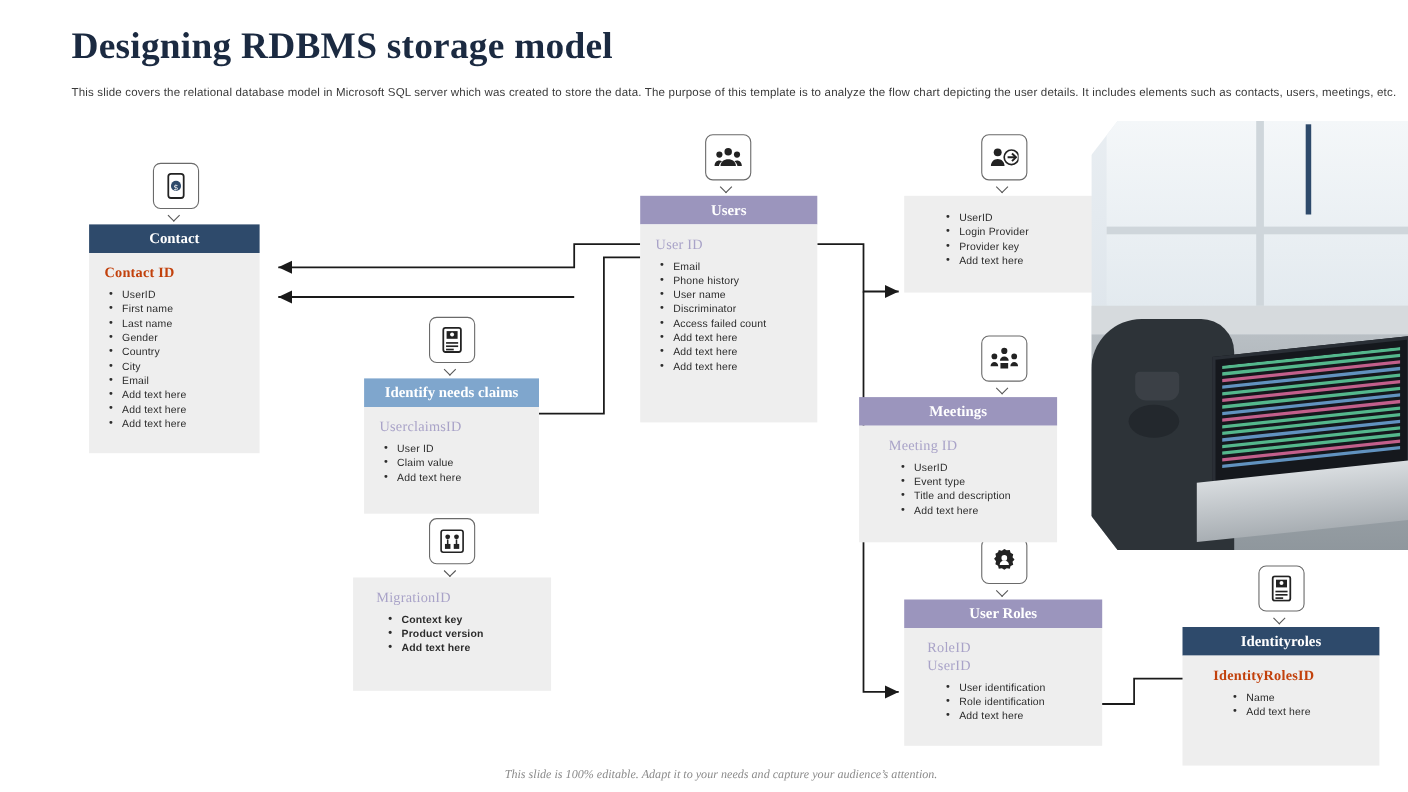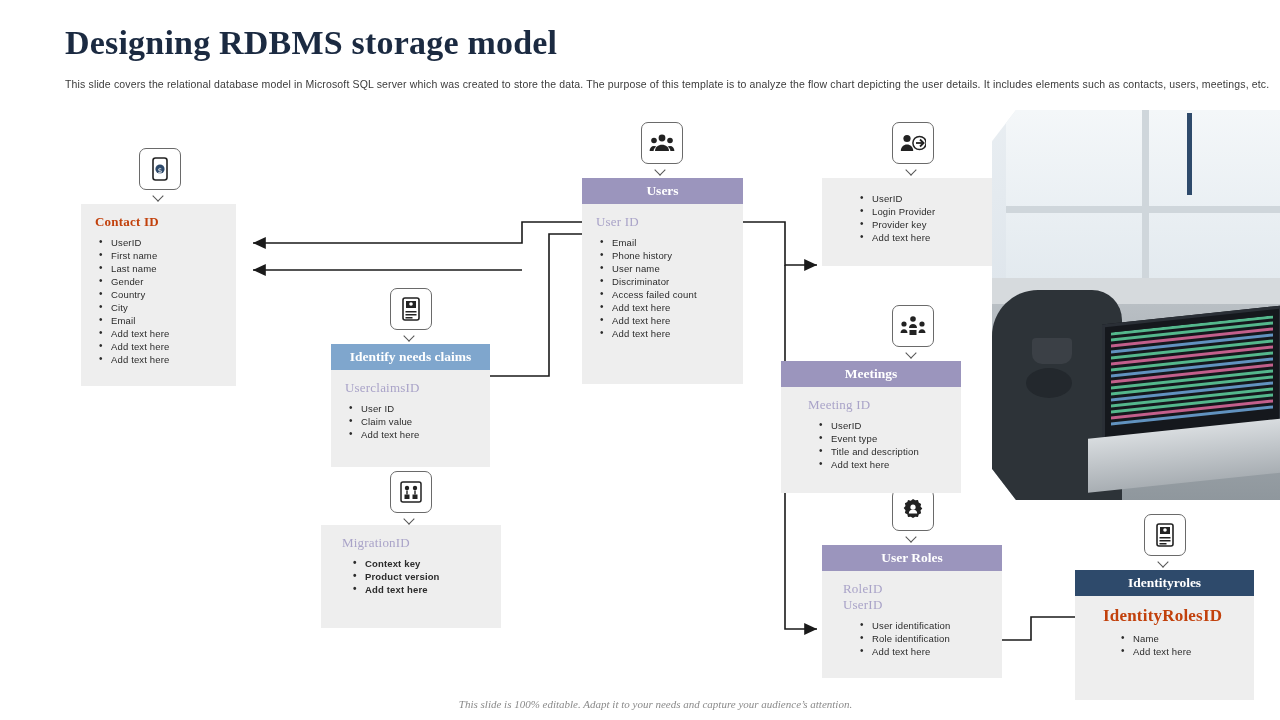--- a/index.html
+++ b/index.html
@@ -164,20 +164,21 @@
         <rect x="5" y="4" width="10" height="7" fill="#222"></rect>
         <circle cx="10" cy="7" r="1.8" fill="#fff"></circle>
         <rect x="4.5" y="14" width="11" height="1.5" fill="#222"></rect>
         <rect x="4.5" y="17" width="11" height="1.5" fill="#222"></rect>
         <rect x="4.5" y="20" width="7" height="1.5" fill="#222"></rect>
       </svg>
   </div>
   <div class="chev" style="left:1127px;top:558px;"></div>
 
   <div class="card" style="left:50px;top:204px;width:155px;">
+    <div class="card-head head-navy">Contact</div>
     <div class="card-body" style="padding-bottom:20px;">
       <div class="pk dark">Contact ID</div>
       <ul class="fields">
         <li>UserID</li>
         <li>First name</li>
         <li>Last name</li>
         <li>Gender</li>
         <li>Country</li>
         <li>City</li>
         <li>Email</li>
@@ -261,21 +262,21 @@
         <li>User identification</li>
         <li>Role  identification</li>
         <li>Add text here</li>
       </ul>
     </div>
   </div>
 
   <div class="card" style="left:1044px;top:570px;width:179px;">
     <div class="card-head head-navy">Identityroles</div>
     <div class="card-body" style="padding-bottom:42px;">
-      <div class="pk dark" style="padding-left:28px;font-size:17px;">IdentityRolesID</div>
+      <div class="pk dark" style="padding-left:28px;font-size:13px;">IdentityRolesID</div>
       <ul class="fields" style="padding-left:58px;">
         <li>Name</li>
         <li>Add text here</li>
       </ul>
     </div>
   </div>
 
   <div class="photo">
     <div class="sky"></div>
     <div class="window"></div>

